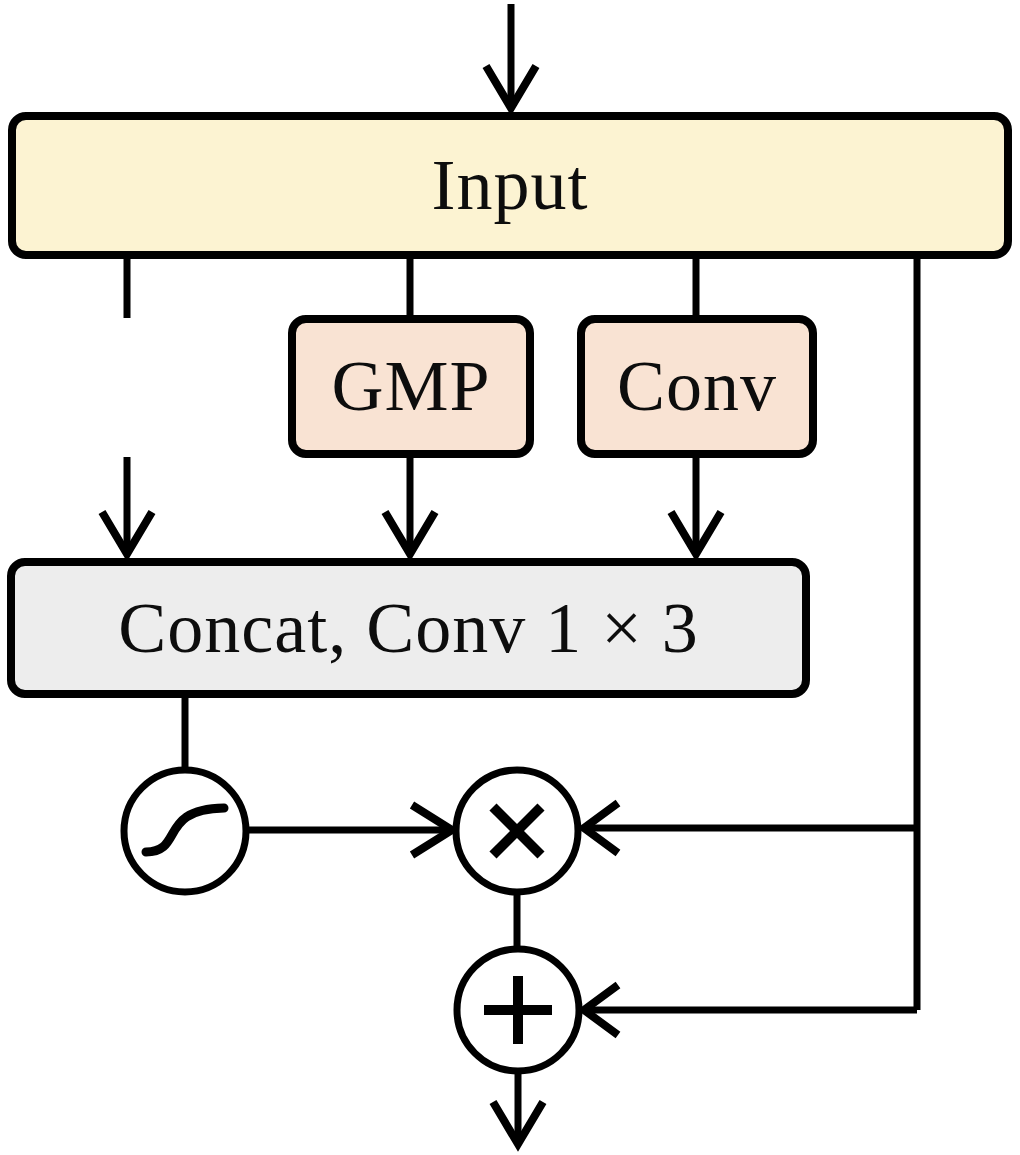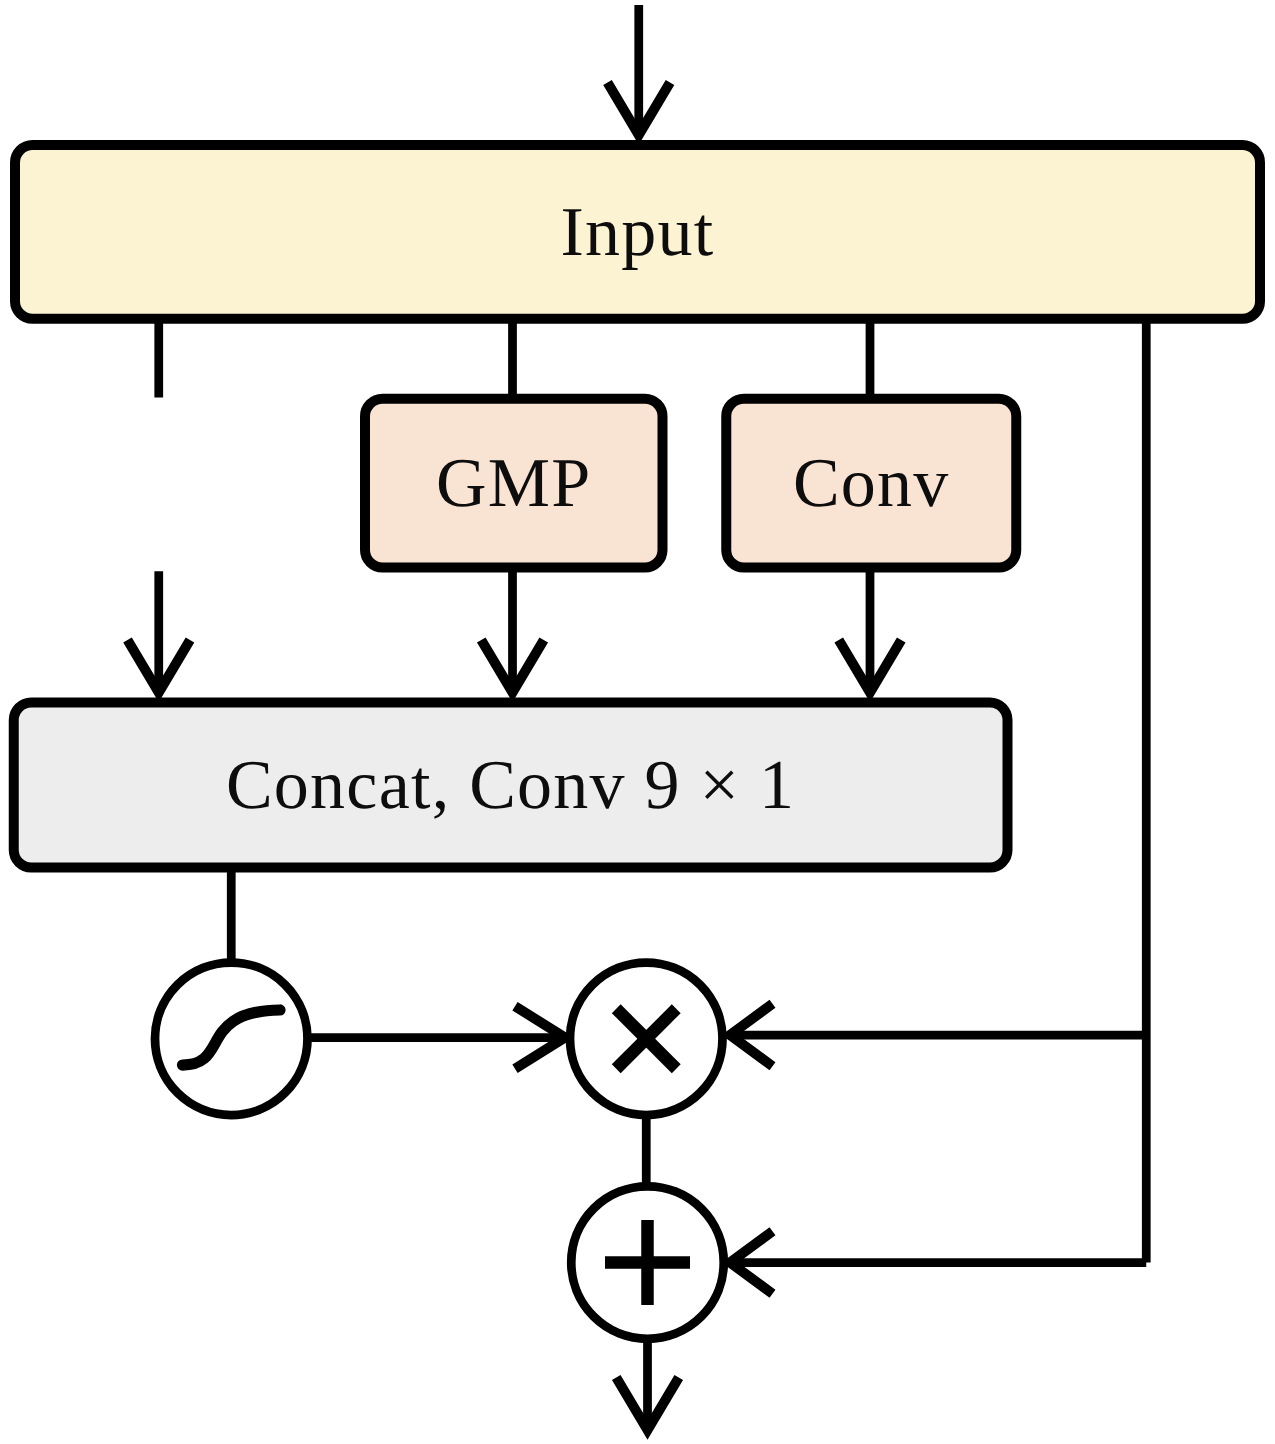--- a/index.html
+++ b/index.html
@@ -17,21 +17,21 @@
     width: 1020px; height: 1155px;
   }
   .node {
     position: absolute;
     box-sizing: border-box;
     border: 8px solid #000000;
     border-radius: 18px;
     display: flex;
     align-items: center;
     justify-content: center;
-    font-size: 56px;
+    font-size: 72px;
     color: #0d0d0d;
     letter-spacing: 1px;
     z-index: 2;
   }
   .node-input  { left: 8px;   top: 112px; width: 1004px; height: 147px; background: #fcf3d2; }
   .node-gap    { left: 8px;   top: 315px; width: 240px;  height: 143px; background: #f9e3d3; }
   .node-gmp    { left: 288px; top: 315px; width: 246px;  height: 143px; background: #f9e3d3; }
   .node-conv   { left: 577px; top: 315px; width: 240px;  height: 143px; background: #f9e3d3; }
   .node-concat { left: 7px;   top: 558px; width: 803px;  height: 140px; background: #ededed; }
   svg .wire   { stroke: #000000; stroke-width: 7; fill: none; }
@@ -130,16 +130,16 @@
 
   <div class="node node-gmp">
     <span>GMP</span>
   </div>
 
   <div class="node node-conv">
     <span>Conv</span>
   </div>
 
   <div class="node node-concat">
-    <span>Concat, Conv 9 × 1</span>
+    <span>Concat, Conv 1 × 3</span>
   </div>
 
 </div>
 
 </body></html>

